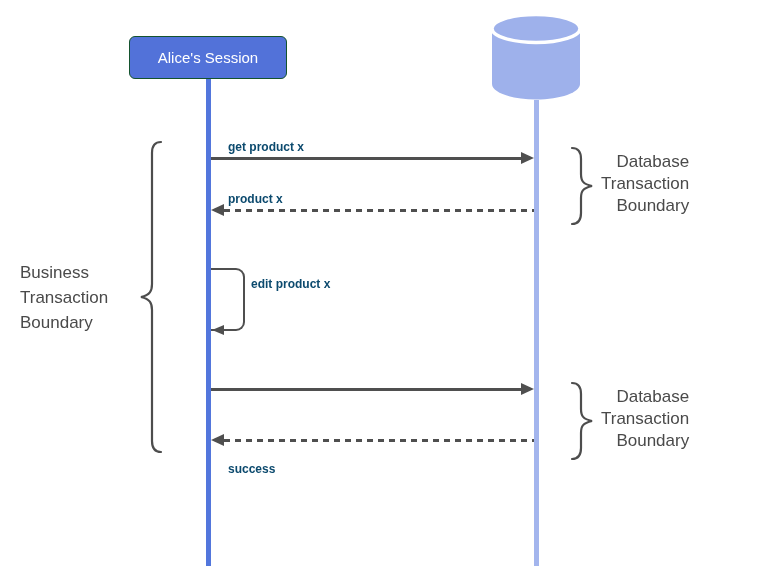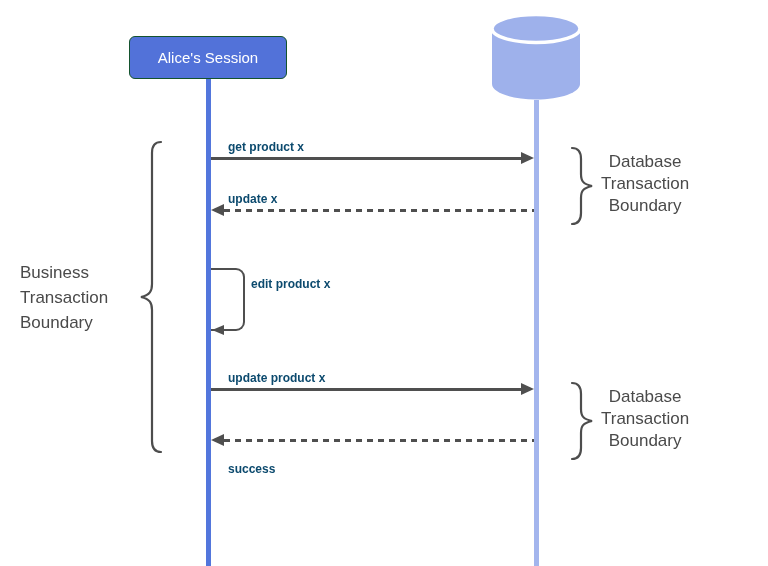--- a/index.html
+++ b/index.html
@@ -61,21 +61,21 @@
   }
   
   .brace { position:absolute; }
   .brace-right-1 { left:569px; top:146px; }
   .brace-right-2 { left:569px; top:381px; }
   .brace-left    { left:138px; top:140px; }
   
   .anno {
     position:absolute; color:#4A4A4A; font-size:17px; white-space:nowrap;
   }
-  .anno.right { line-height:22px; text-align:center; left:601px; }
+  .anno.right { line-height:22px; text-align:right; left:601px; }
   .anno-right-1 { top:151px; }
   .anno-right-2 { top:386px; }
   .anno.left {
     left:20px; top:260px; width:116px; line-height:25px; text-align:left;
   }
 </style>
 </head>
 <body>
 
 <div class="canvas">
@@ -90,29 +90,28 @@
       <path d="M1,17 L1,72 C1,80.5 20.5,87.5 45,87.5 C69.5,87.5 89,80.5 89,72 L89,17 Z" fill="#9EB1EB"></path>
       <ellipse cx="45" cy="16.5" rx="44" ry="14" fill="#9EB1EB" stroke="#ffffff" stroke-width="3.5"></ellipse>
     </svg>
   </div>
   <div class="lifeline db"></div>
 
   <div class="msg-label lbl-1">get product x</div>
   <div class="msg-line solid line-1"></div>
   <div class="head right head-1"></div>
 
-  <div class="msg-label lbl-2">update x</div>
+  <div class="msg-label lbl-2">product x</div>
   <div class="msg-line dashed line-2"></div>
   <div class="head left head-2"></div>
 
   <div class="self-loop"></div>
   <div class="head head-3"></div>
   <div class="msg-label lbl-3">edit product x</div>
 
-  <div class="msg-label lbl-4">update product x</div>
   <div class="msg-line solid line-4"></div>
   <div class="head right head-4"></div>
 
   <div class="msg-label lbl-5">success</div>
   <div class="msg-line dashed line-5"></div>
   <div class="head left head-5"></div>
 
   <div class="brace brace-right-1">
     <svg width="26" height="80" viewBox="0 0 26 80">
       <path d="M3,2 C10,2 12,7 12,13 L12,28 C12,35 14,38 23,40 C14,42 12,45 12,52 L12,67 C12,73 10,78 3,78" fill="none" stroke="#4D4D4D" stroke-width="2.2" stroke-linecap="round"></path>

